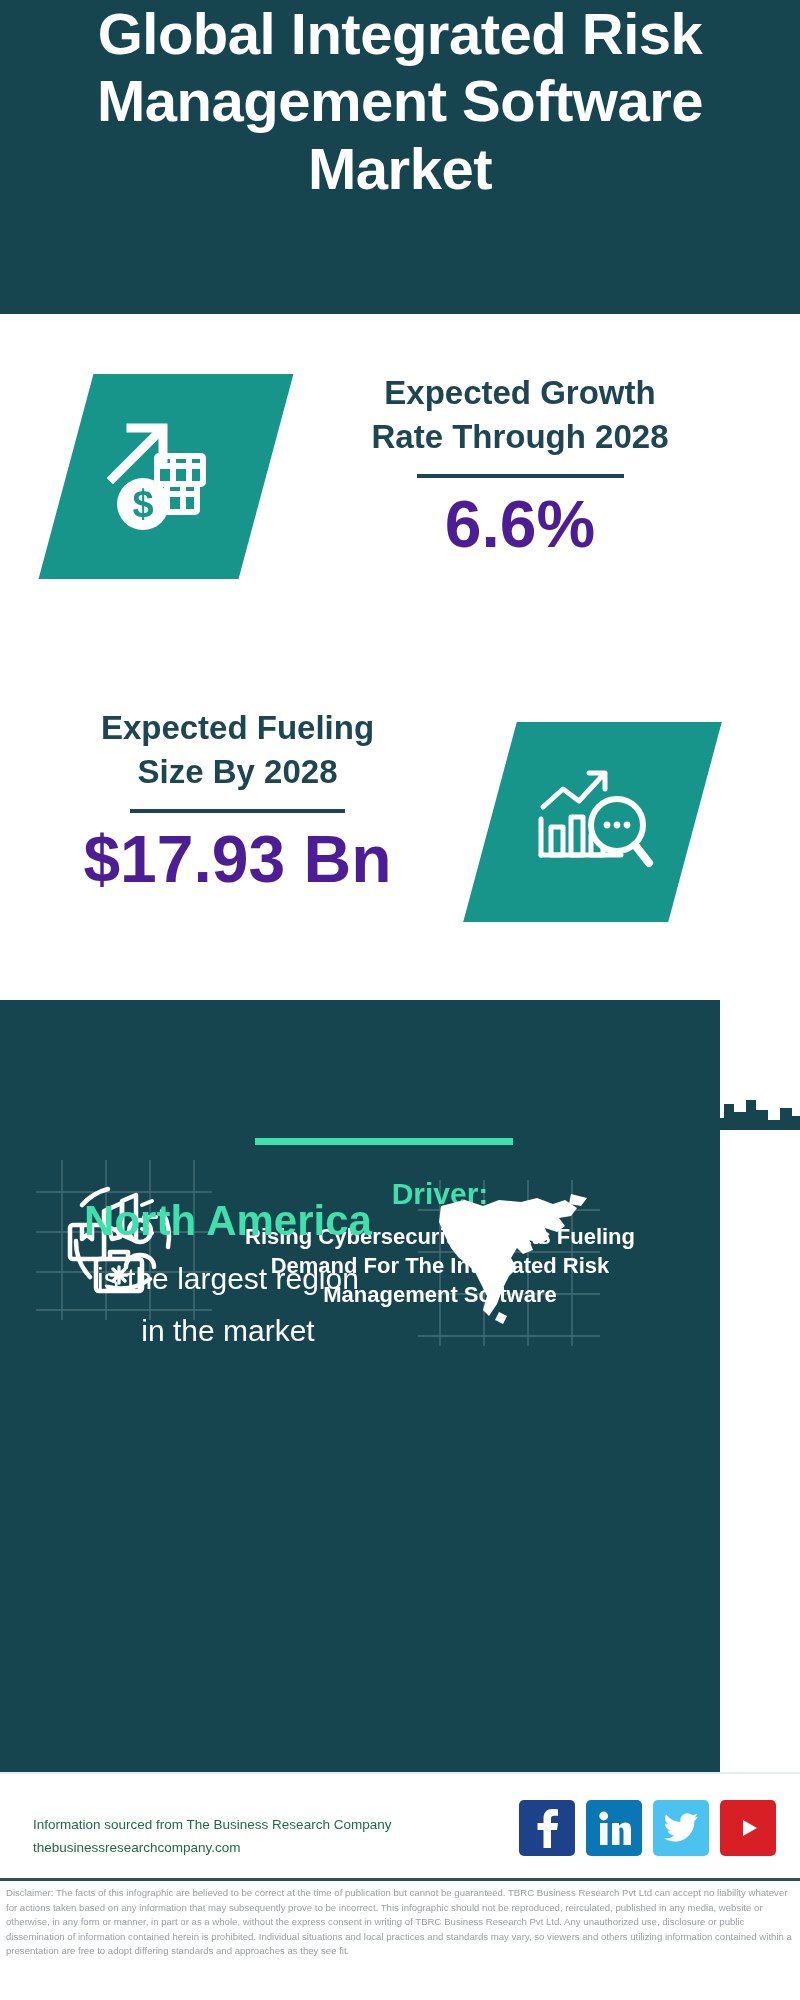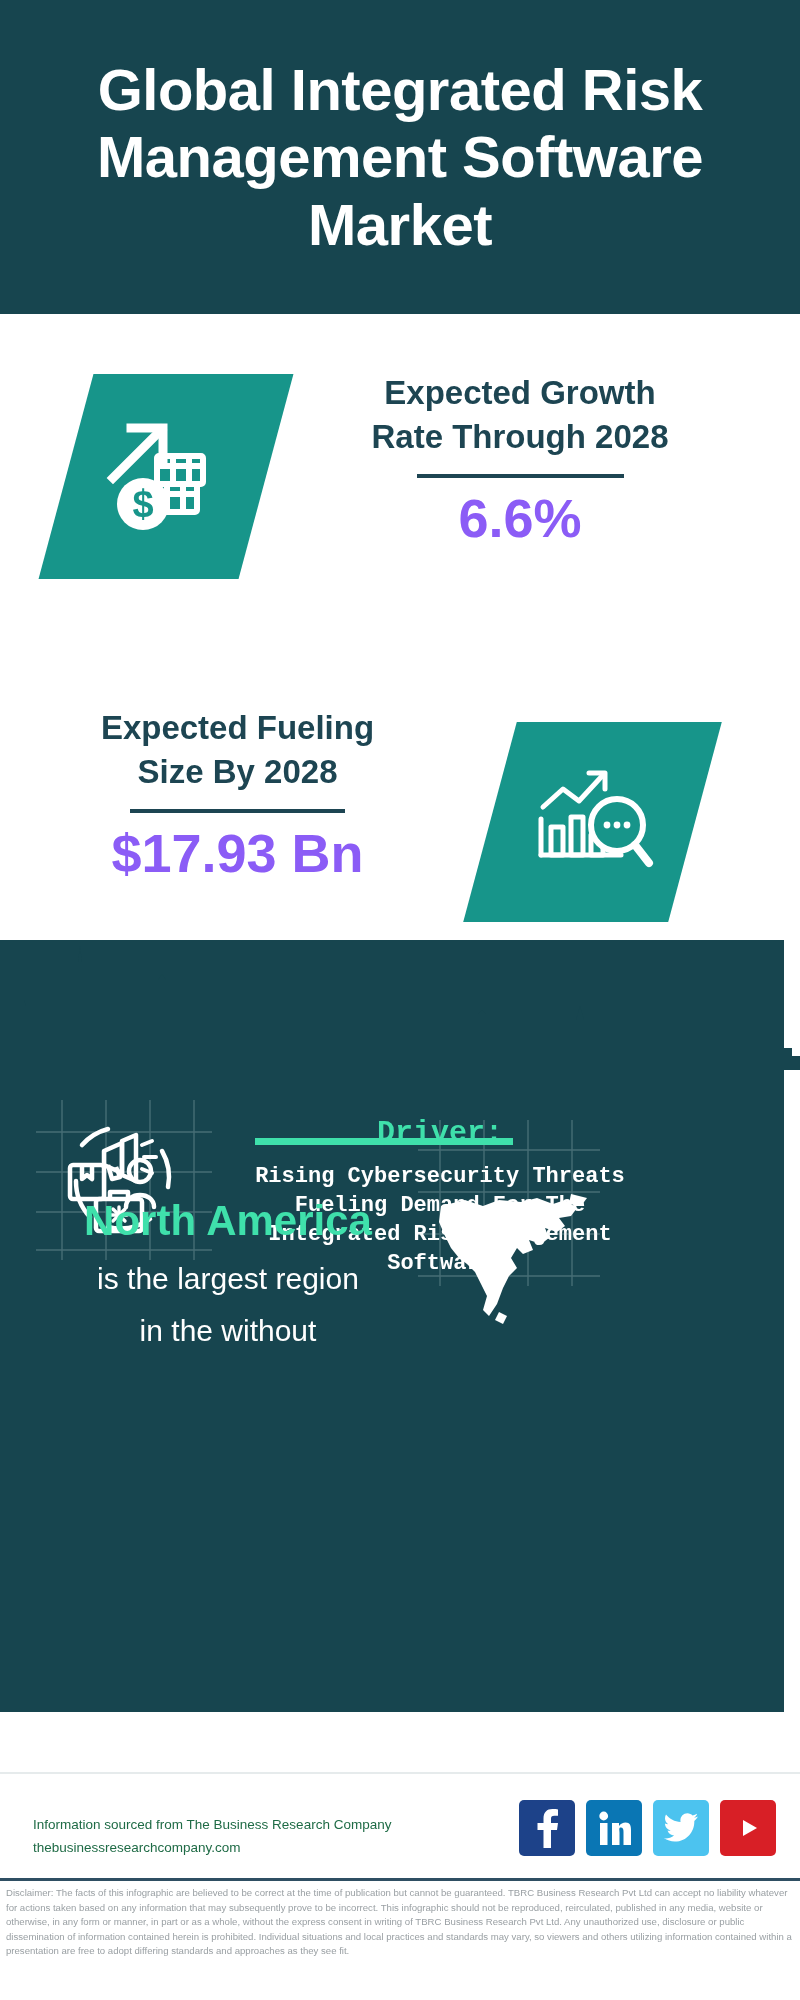--- a/index.html
+++ b/index.html
@@ -16,21 +16,20 @@
     background: #ffffff;
   }
 
   
   .header {
     position: absolute;
     left: 0; top: 0;
     width: 800px; height: 314px;
     background: #17454f;
     display: flex;
-    align-items: center;
     justify-content: center;
     padding: 0 8px;
   }
   .header-title {
     color: #ffffff;
     font-size: 58px;
     line-height: 1.16;
     font-weight: bold;
     text-align: center;
     letter-spacing: -0.5px;
@@ -65,22 +64,22 @@
     font-size: 33px;
     line-height: 1.32;
     font-weight: bold;
   }
   .rule {
     height: 4px;
     background: #1d4552;
     margin: 16px auto 10px auto;
   }
   .stat-value {
-    color: #8b5cf6;
-    font-size: 54px;
+    color: #4c1d95;
+    font-size: 66px;
     font-weight: bold;
     line-height: 1.12;
   }
 
   
   .stat2 {
     position: absolute;
     left: 0; top: 684px;
     width: 800px; height: 316px;
   }
@@ -99,24 +98,23 @@
   }
   .para-right .iconwrap {
     transform: skewX(15deg);
     width: 100%; height: 100%;
     display: flex; align-items: center; justify-content: center;
   }
 
   
   .darkpanel {
     position: absolute;
-    left: 0; top: 940px;
-    width: 784px; height: 772px;
+    left: 0; top: 1000px;
+    width: 720px; height: 772px;
     background: #17454f;
-    font-family: Liberation Mono, monospace;
   }
   .skyline {
     position: absolute;
     left: 0; top: 0;
     width: 800px; height: 130px;
     display: block;
   }
   .gridbox {
     position: absolute;
     opacity: 0.25;
@@ -370,21 +368,21 @@
           <line x1="154" y1="0" x2="154" y2="166"></line>
       </svg>
     </div>
   </div>
 
   <div class="mint-rule"></div>
 
   <div class="region-text">
     <div class="region-name">North America</div>
     <div class="region-sub">is the largest region</div>
-    <div class="region-sub">in the without</div>
+    <div class="region-sub">in the market</div>
   </div>
 
   <div class="map-wrap">
     <svg width="170" height="142" viewBox="0 0 170 142">
       <path fill="#ffffff" d="M16,18 L40,12 L58,18 L74,12 L96,14 L112,10 L128,16 L140,12 L152,20 L146,28 L134,30 L140,38 L132,44 L120,40 L124,50 L116,56 L104,52 L108,62 L98,66 L92,60 L86,70 L92,80 L84,88 L78,100 L72,116 L64,128 L58,122 L62,108 L56,96 L50,84 L42,76 L34,70 L26,60 L20,48 L14,34 Z"></path>
       <path fill="#ffffff" d="M146,6 L162,10 L156,18 L144,16 Z"></path>
       <path fill="#ffffff" d="M74,124 L82,128 L78,136 L70,132 Z"></path>
     </svg>
   </div>
 

